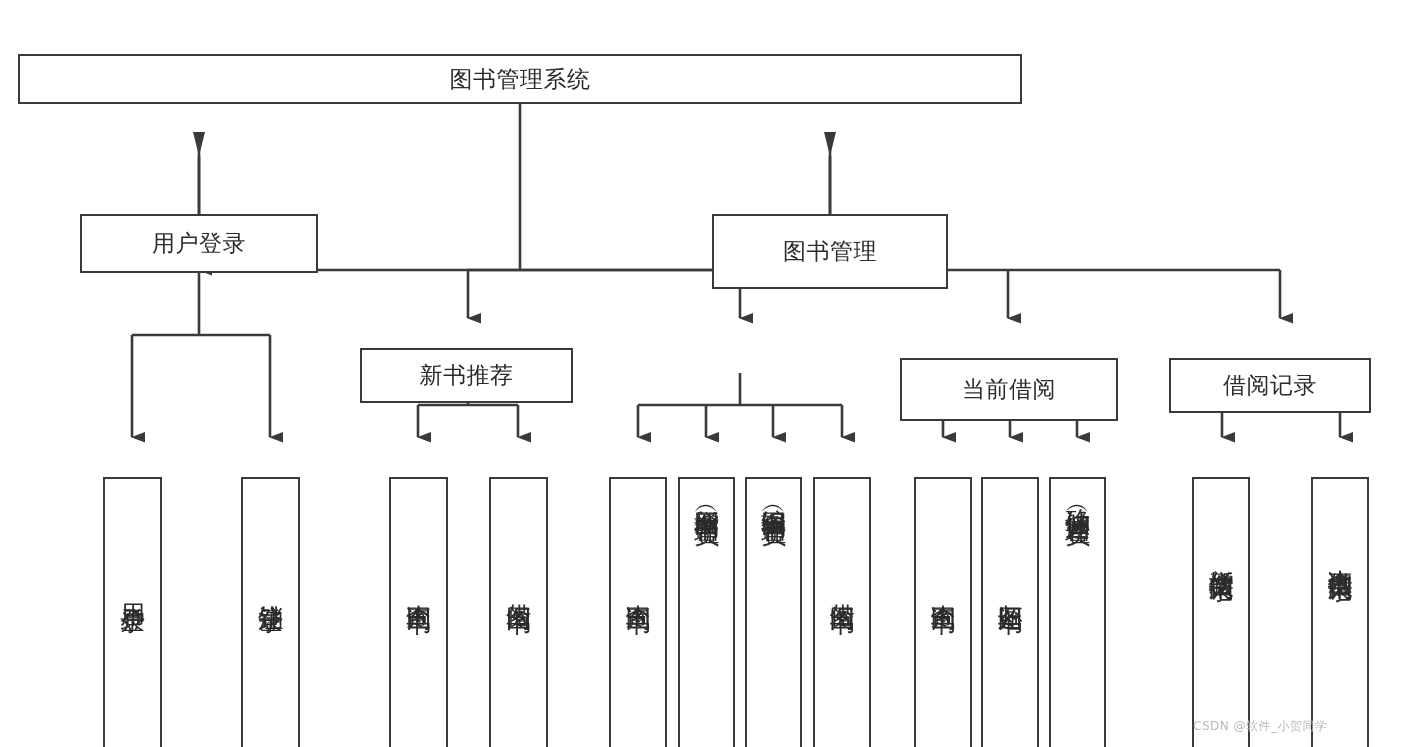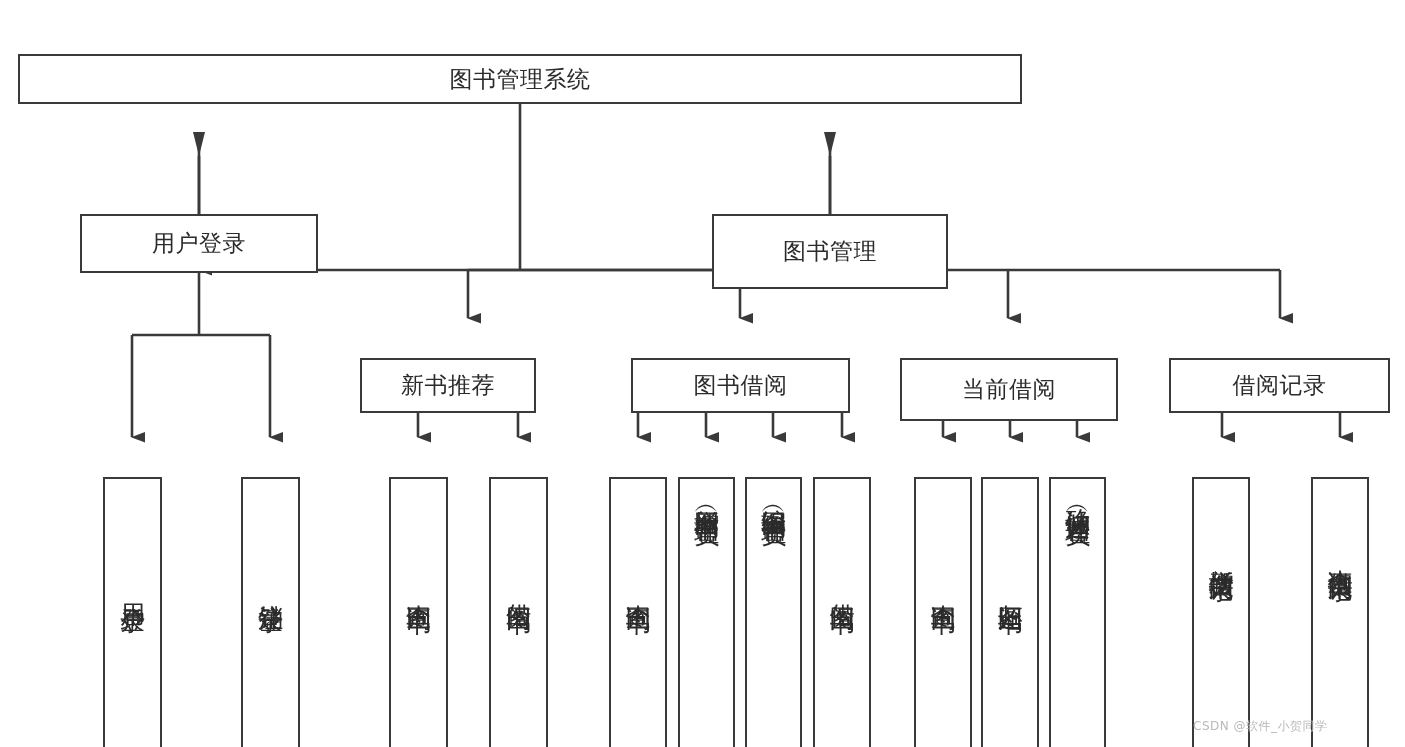--- a/index.html
+++ b/index.html
@@ -147,30 +147,27 @@
     <span class="label">图书管理系统</span>
   </div>
 
   <div class="node horiz" style="left:80px; top:174px; width:238px; height:59px;">
     <span class="label">用户登录</span>
   </div>
   <div class="node horiz" style="left:712px; top:174px; width:236px; height:75px;">
     <span class="label">图书管理</span>
   </div>
 
-  <div class="node horiz" style="left:360px; top:318px; width:176px; height:55px;">
+  <div class="node horiz" style="left:360px; top:308px; width:213px; height:55px;">
     <span class="label">新书推荐</span>
-  </div>
-  <div class="node horiz" style="left:631px; top:318px; width:219px; height:55px;">
-    <span class="label">图书借阅</span>
   </div>
   <div class="node horiz" style="left:900px; top:318px; width:218px; height:63px;">
     <span class="label">当前借阅</span>
   </div>
-  <div class="node horiz" style="left:1169px; top:318px; width:221px; height:55px;">
+  <div class="node horiz" style="left:1169px; top:318px; width:202px; height:55px;">
     <span class="label">借阅记录</span>
   </div>
 
   <div class="node vert short" style="left:103px; top:437px; width:59px; height:297px;">
     <span class="label">用户登录</span>
   </div>
   <div class="node vert short" style="left:241px; top:437px; width:59px; height:297px;">
     <span class="label">注销登录</span>
   </div>
 

